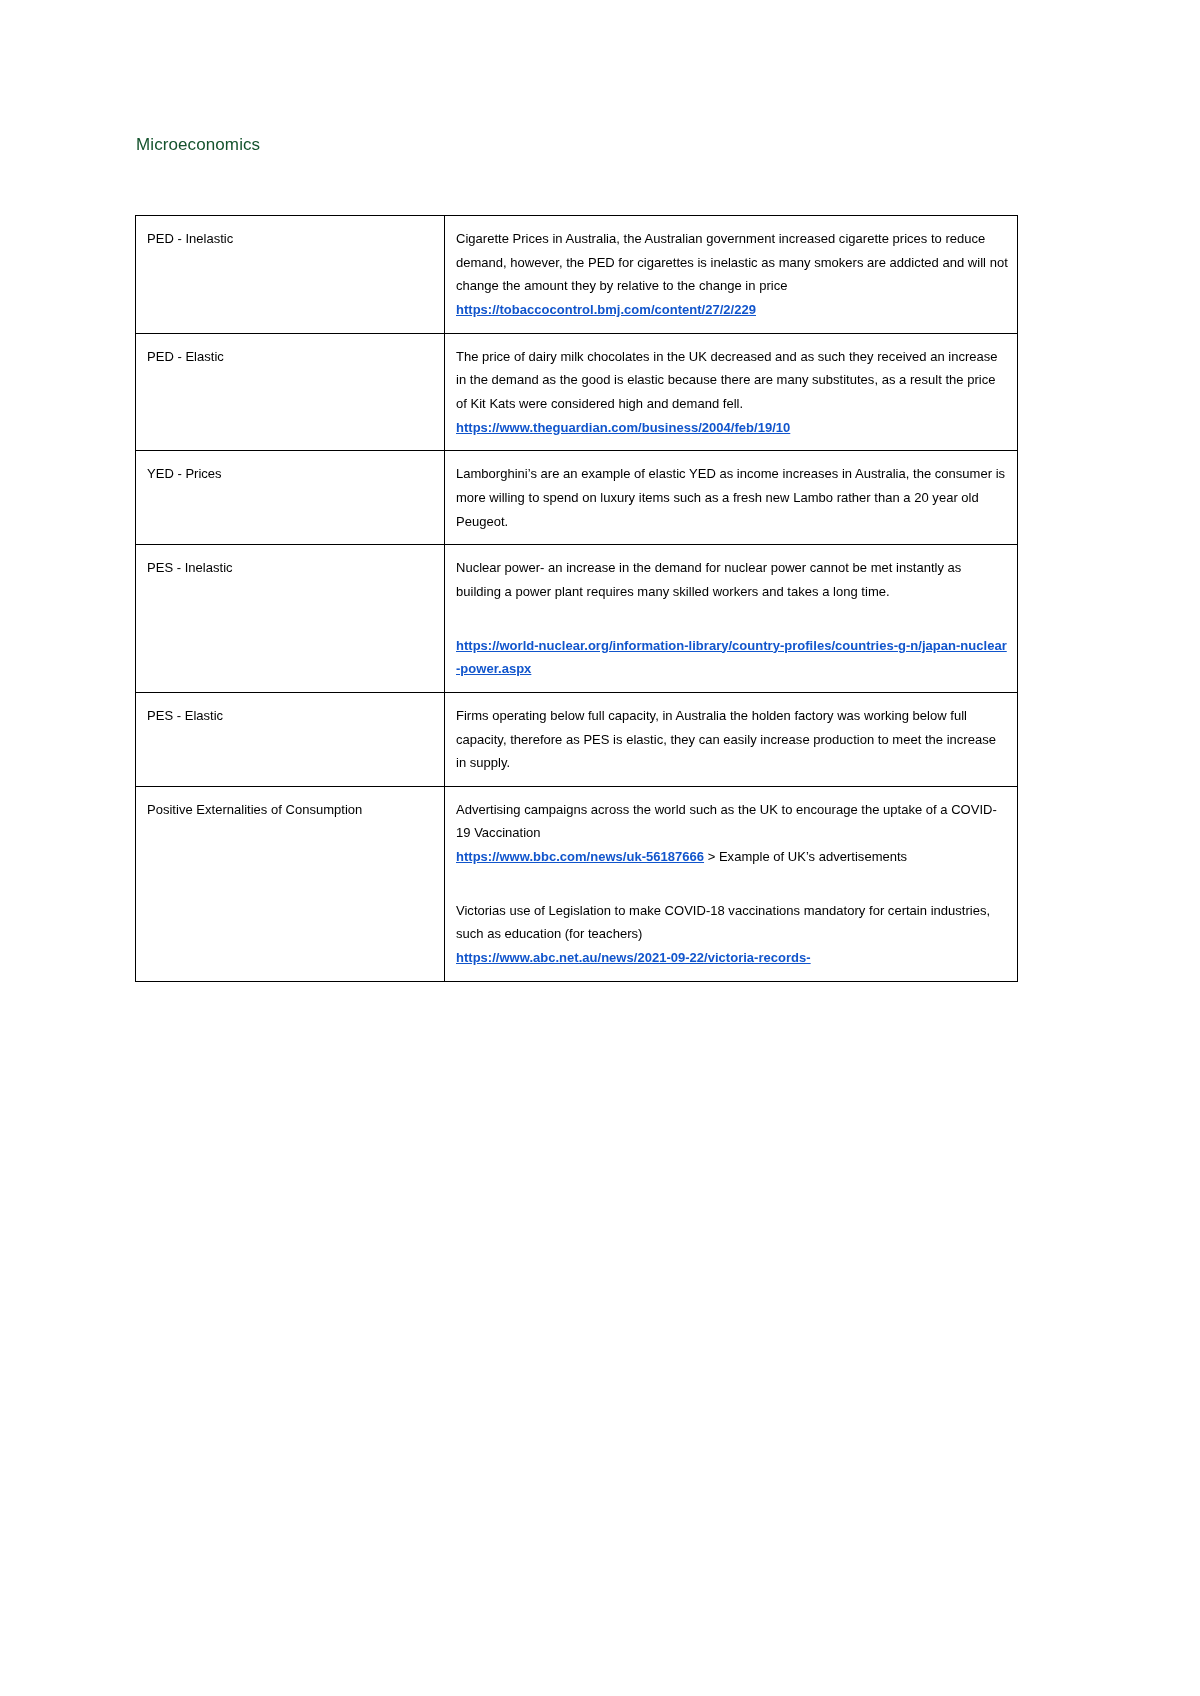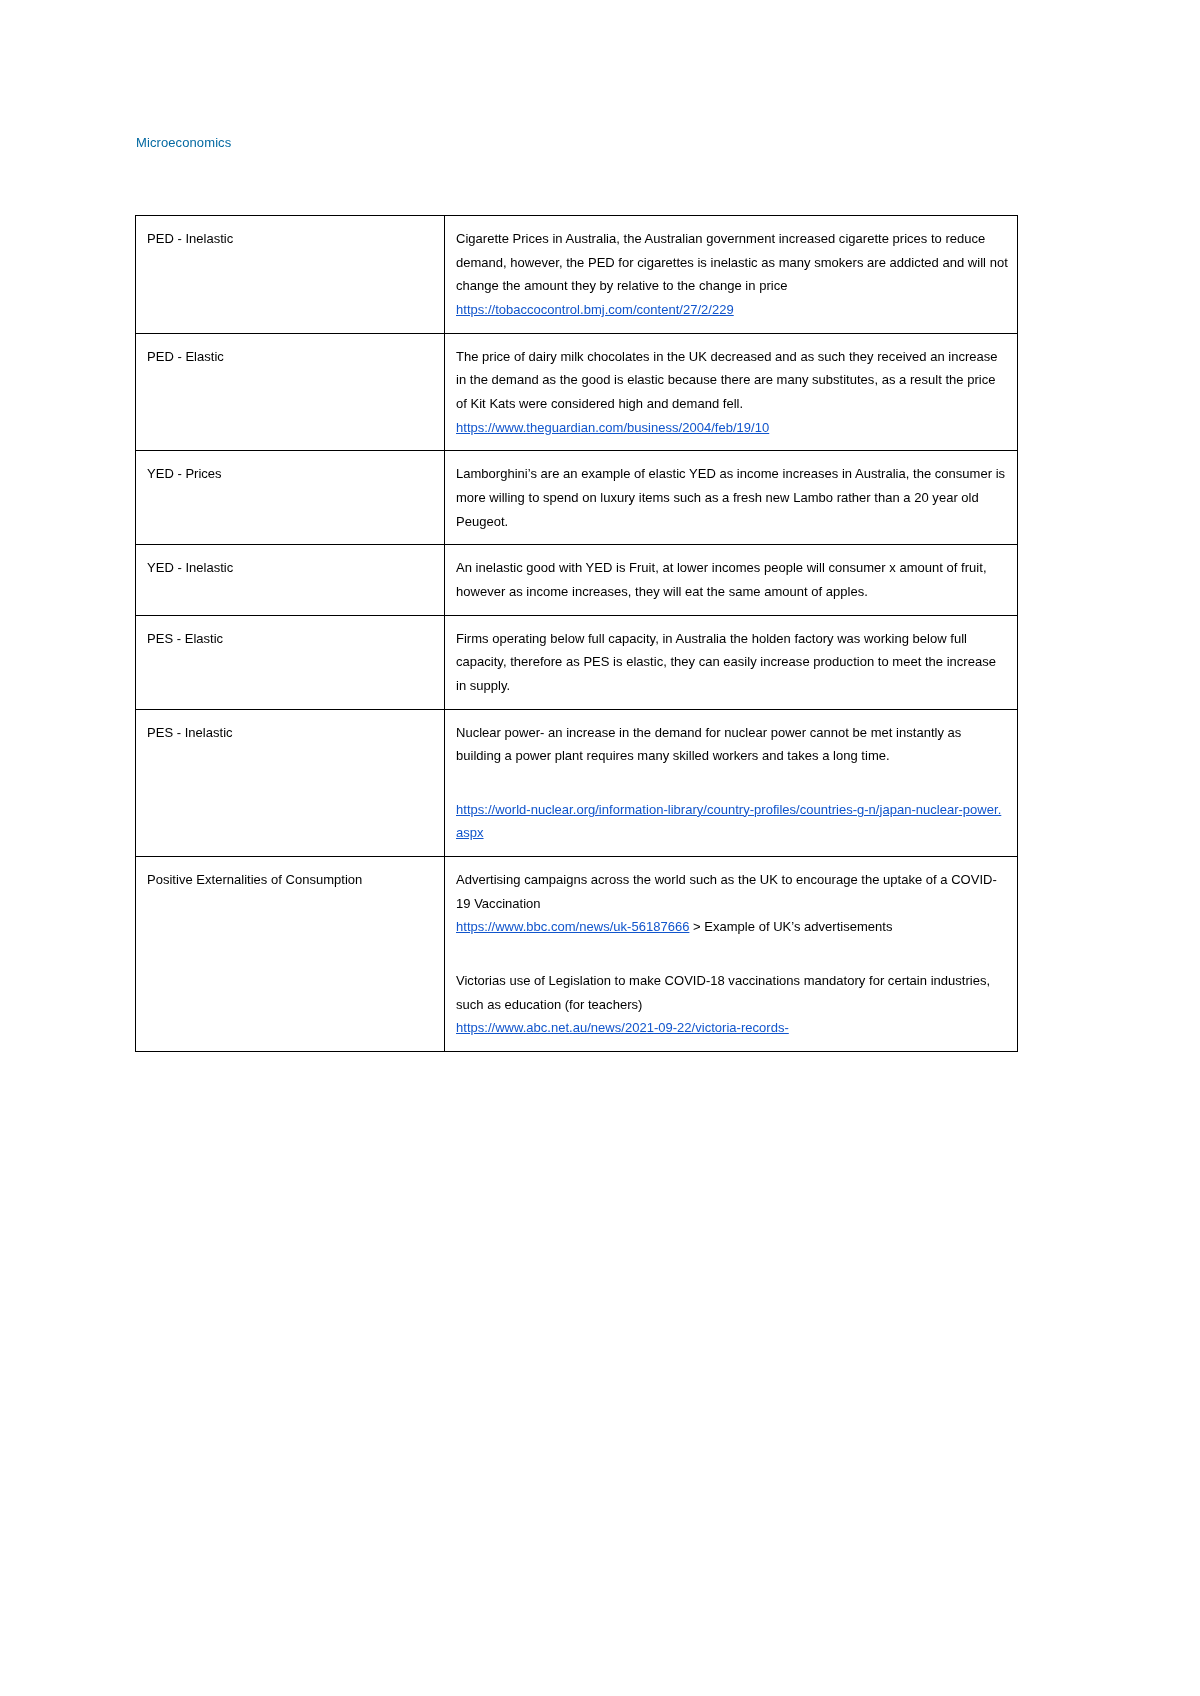--- a/index.html
+++ b/index.html
@@ -16,24 +16,24 @@
     width: 1200px;
     height: 1696px;
     background: #ffffff;
     overflow: hidden;
     box-sizing: border-box;
   }
   .doc-title {
     position: absolute;
     left: 136px;
     top: 134px;
-    font-size: 13px;
+    font-size: 17px;
     line-height: 1.35;
     letter-spacing: 0.1px;
-    color: #0369a1;
+    color: #14532d;
   }
   .doc-table {
     position: absolute;
     left: 135px;
     top: 215px;
     width: 840px;
     border-collapse: collapse;
     table-layout: fixed;
   }
   .doc-table td {
@@ -53,20 +53,21 @@
   }
   .cell-text {
     white-space: pre-wrap;
     word-break: break-word;
   }
   .link {
     color: #1155cc;
     text-decoration: underline;
     word-break: break-all;
     cursor: pointer;
+    font-weight: bold;
   }
   .spacer-line {
     display: block;
     height: 30px;
   }
   .inline-after {
     color: #000;
   }
   .pad-bottom-lg { padding-bottom: 34px; }
   .pad-bottom-md { padding-bottom: 22px; }
@@ -106,46 +107,38 @@
 
       <tr>
         <td class="col-label pad-bottom-md">
           <span class="cell-text">YED - Prices</span>
         </td>
         <td class="col-body pad-bottom-md">
           <span class="cell-text">Lamborghini’s are an example of elastic YED as income increases in Australia, the consumer is more willing to spend on luxury items such as a fresh new Lambo rather than a 20 year old Peugeot.</span>
         </td>
       </tr>
 
+
       <tr>
-        <td class="col-label pad-bottom-md">
-          <span class="cell-text">YED - Inelastic</span>
+        <td class="col-label">
+          <span class="cell-text">PES - Inelastic</span>
         </td>
-        <td class="col-body pad-bottom-md">
-          <span class="cell-text">An inelastic good with YED is Fruit, at lower incomes people will consumer x amount of fruit, however as income increases, they will eat the same amount of apples.</span>
+        <td class="col-body">
+          <span class="cell-text">Nuclear power- an increase in the demand for nuclear power cannot be met instantly as building a power plant requires many skilled workers and takes a long time.</span>
+          <span class="spacer-line"></span>
+          <a class="link">https://world-nuclear.org/information-library/country-profiles/countries-g-n/japan-nuclear-power.aspx</a>
         </td>
       </tr>
 
       <tr>
         <td class="col-label pad-bottom-lg">
           <span class="cell-text">PES - Elastic</span>
         </td>
         <td class="col-body pad-bottom-lg">
           <span class="cell-text">Firms operating below full capacity, in Australia the holden factory was working below full capacity, therefore as PES is elastic, they can easily increase production to meet the increase in supply.</span>
-        </td>
-      </tr>
-
-      <tr>
-        <td class="col-label">
-          <span class="cell-text">PES - Inelastic</span>
-        </td>
-        <td class="col-body">
-          <span class="cell-text">Nuclear power- an increase in the demand for nuclear power cannot be met instantly as building a power plant requires many skilled workers and takes a long time.</span>
-          <span class="spacer-line"></span>
-          <a class="link">https://world-nuclear.org/information-library/country-profiles/countries-g-n/japan-nuclear-power.aspx</a>
         </td>
       </tr>
 
       <tr>
         <td class="col-label">
           <span class="cell-text">Positive Externalities of Consumption</span>
         </td>
         <td class="col-body">
           <span class="cell-text">Advertising campaigns across the world such as the UK to encourage the uptake of a COVID-19 Vaccination</span>
           <br>

